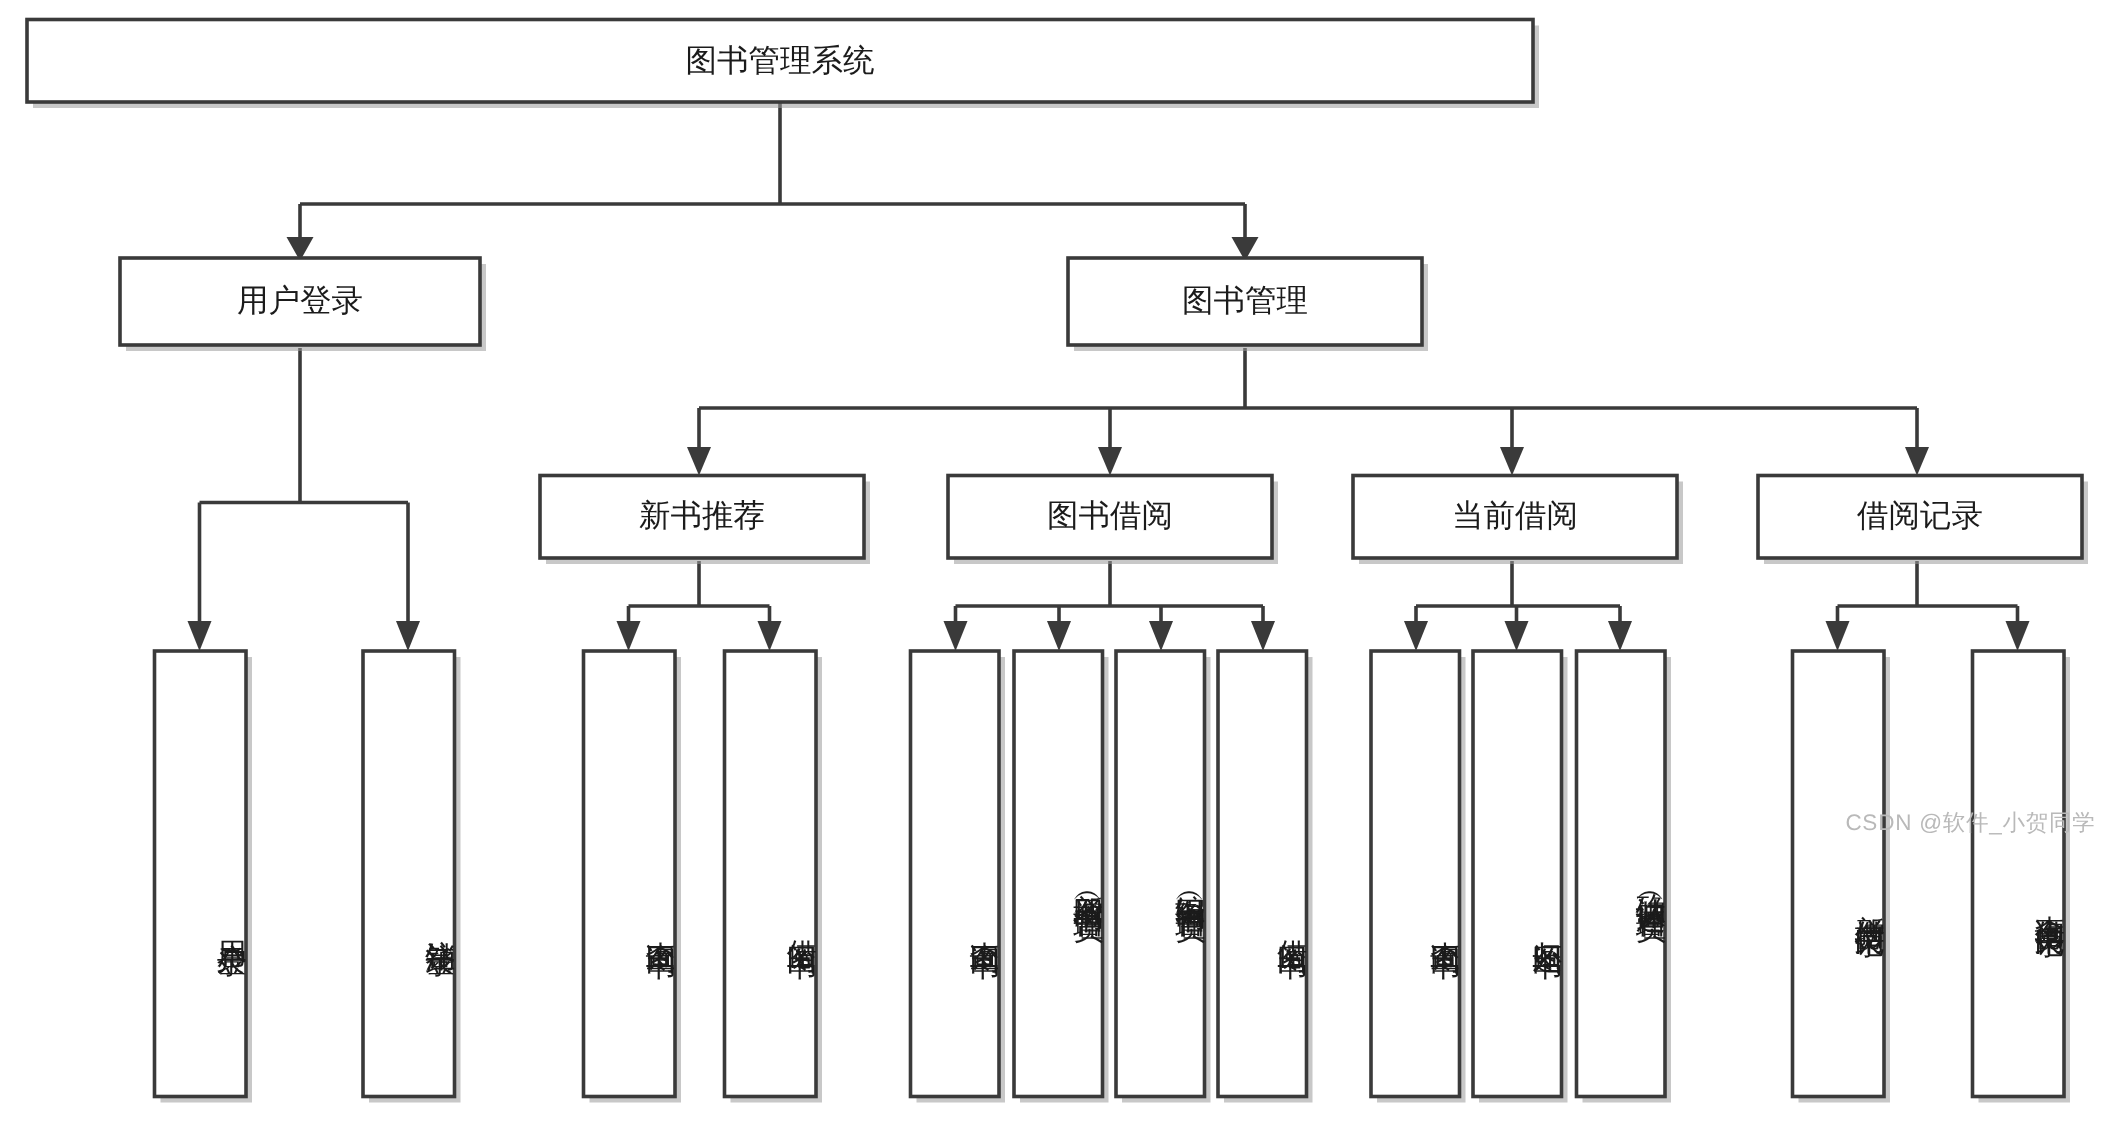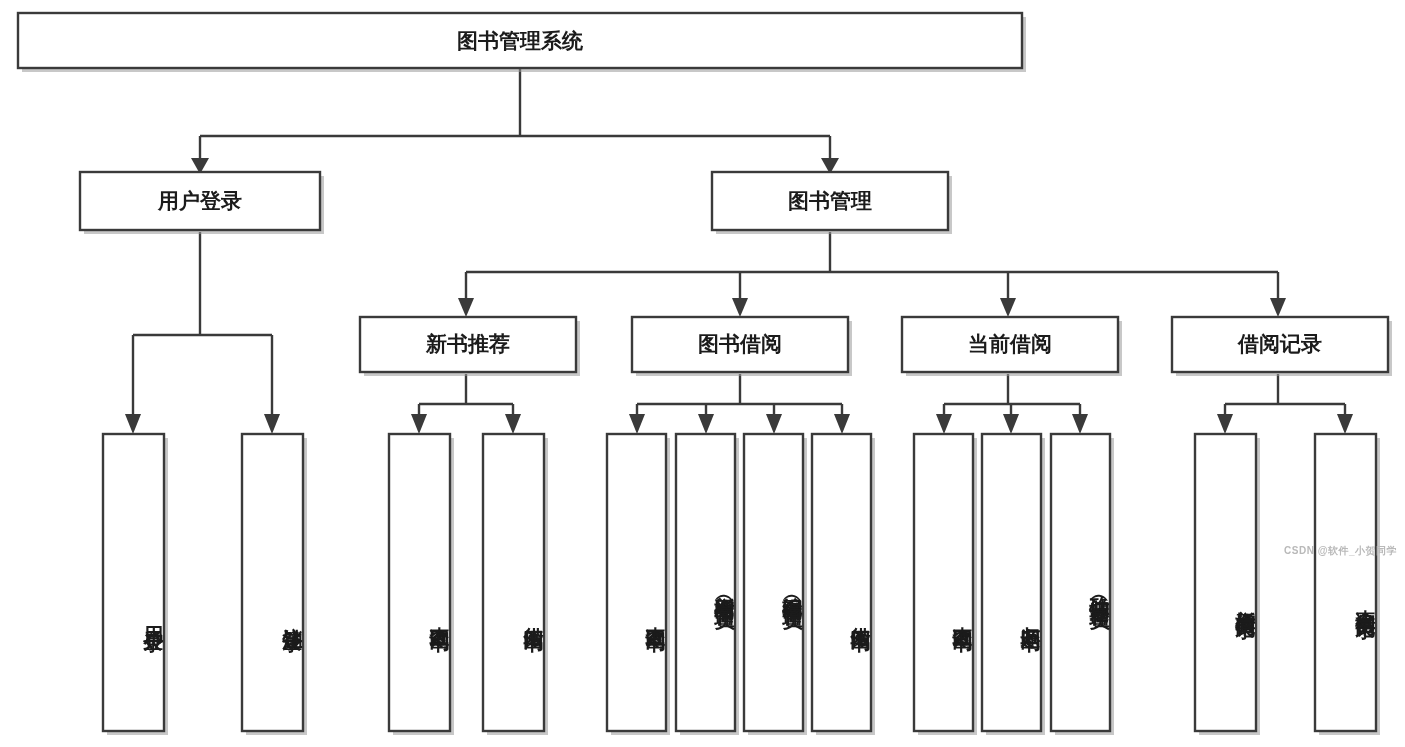--- a/index.html
+++ b/index.html
@@ -11,21 +11,20 @@
     width: 1405px;
     height: 747px;
     font-family: "Liberation Sans", "DejaVu Sans", sans-serif;
     overflow: hidden;
   }
   #diagram-root {
     position: relative;
     width: 1405px;
     height: 564px;
     background: #ffffff;
-    font-weight: bold;
   }
   svg.canvas {
     position: absolute;
     top: 0;
     left: 0;
     width: 1405px;
     height: 747px;
     display: block;
   }
   .node-rect {
@@ -51,21 +50,21 @@
     font-size: 21px;
     fill: #1b1b1b;
     text-anchor: middle;
     dominant-baseline: middle;
   }
   .watermark {
     position: absolute;
     right: 8px;
     bottom: 6px;
     font-family: "Liberation Sans", "DejaVu Sans", sans-serif;
-    font-size: 10px;
+    font-size: 15px;
     color: #b9b9b9;
     letter-spacing: 0.5px;
     white-space: nowrap;
     user-select: none;
   }
   .vlabel {
     position: absolute;
     display: flex;
     align-items: flex-start;
     justify-content: center;

